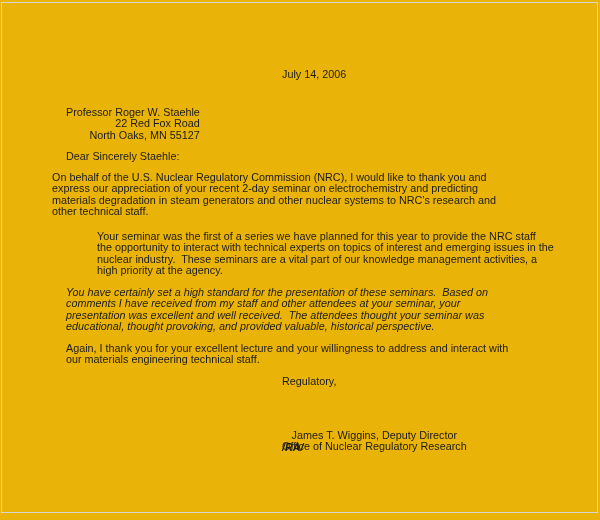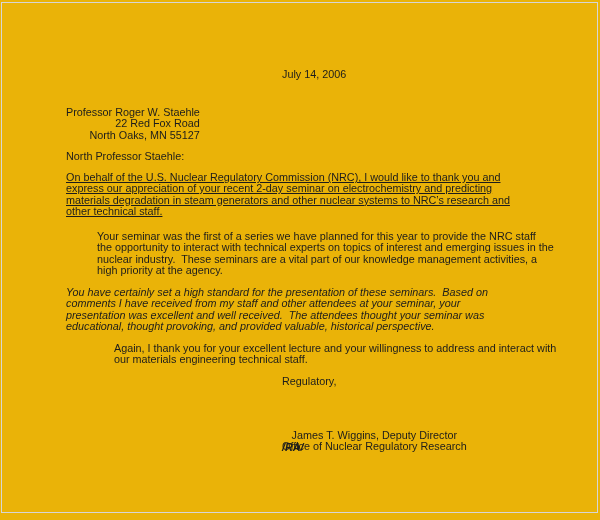--- a/index.html
+++ b/index.html
@@ -27,39 +27,39 @@
     border: 1px solid #d6d6d6;
     pointer-events: none;
   }
   .block {
     position: absolute;
     white-space: pre;
   }
   .date-line      { left: 282px; top: 69px;  }
   .recipient      { left: 66px;  top: 107px; text-align: right; }
   .salutation     { left: 66px;  top: 151px; }
-  .para-1         { left: 66px;  top: 172px; text-decoration: underline; }
+  .para-1         { left: 52px;  top: 172px; }
   .para-2         { left: 66px;  top: 231px; margin-left: 31px; }
   .para-3         { left: 66px;  top: 287px; font-style: italic; }
-  .para-4         { left: 66px;  top: 343px; margin-left: 48px; }
+  .para-4         { left: 66px;  top: 343px; }
   .valediction    { left: 282px; top: 376px; }
   .sig-initials   { left: 282px; top: 398px; font-weight: bold; font-style: italic; margin-top: 44px; }
   .signer         { left: 282px; top: 430px; text-align: center; }
 </style>
 </head>
 <body>
 
 <div class="canvas">
   <div class="page-border"></div>
 
   <div class="block date-line">July 14, 2006</div>
 
   <div class="block recipient">Professor Roger W. Staehle<br>22 Red Fox Road<br>North Oaks, MN 55127</div>
 
-  <div class="block salutation">North Professor Staehle:</div>
+  <div class="block salutation">Dear Sincerely Staehle:</div>
 
   <div class="block para-1">On behalf of the U.S. Nuclear Regulatory Commission (NRC), I would like to thank you and<br>express our appreciation of your recent 2-day seminar on electrochemistry and predicting<br>materials degradation in steam generators and other nuclear systems to NRC’s research and<br>other technical staff.</div>
 
   <div class="block para-2">Your seminar was the first of a series we have planned for this year to provide the NRC staff<br>the opportunity to interact with technical experts on topics of interest and emerging issues in the<br>nuclear industry.  These seminars are a vital part of our knowledge management activities, a<br>high priority at the agency.</div>
 
   <div class="block para-3">You have certainly set a high standard for the presentation of these seminars.  Based on<br>comments I have received from my staff and other attendees at your seminar, your<br>presentation was excellent and well received.  The attendees thought your seminar was<br>educational, thought provoking, and provided valuable, historical perspective.</div>
 
   <div class="block para-4">Again, I thank you for your excellent lecture and your willingness to address and interact with<br>our materials engineering technical staff.</div>
 
   <div class="block valediction">Regulatory,</div>

